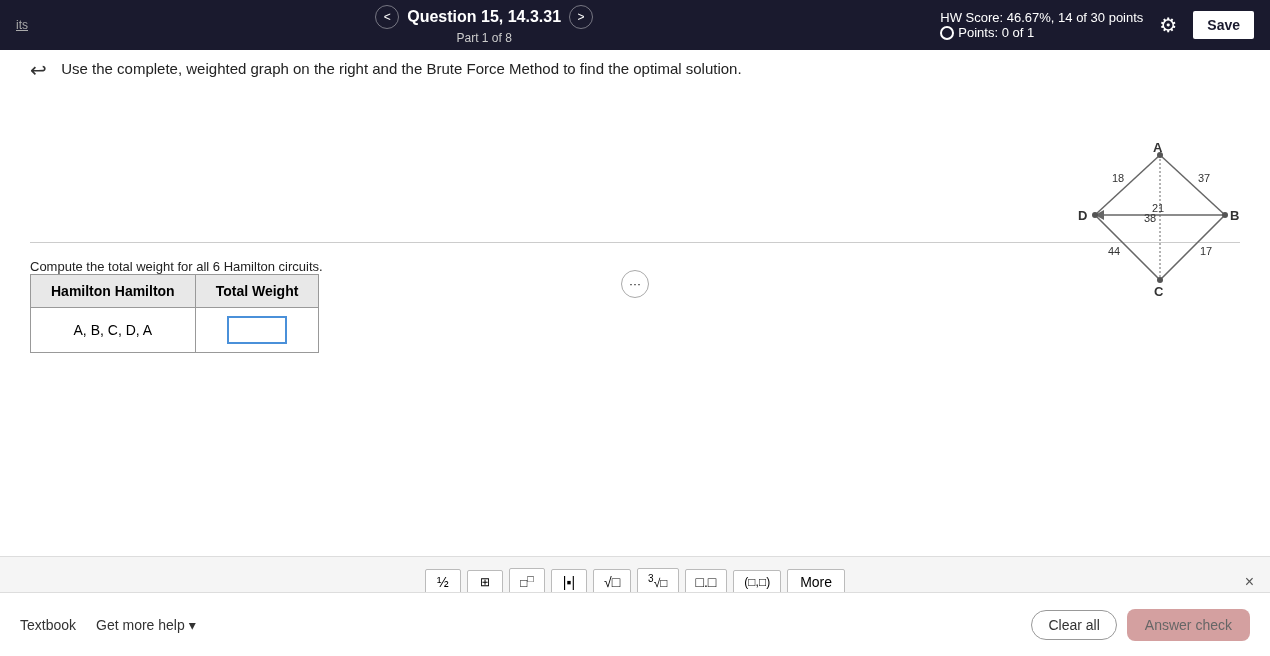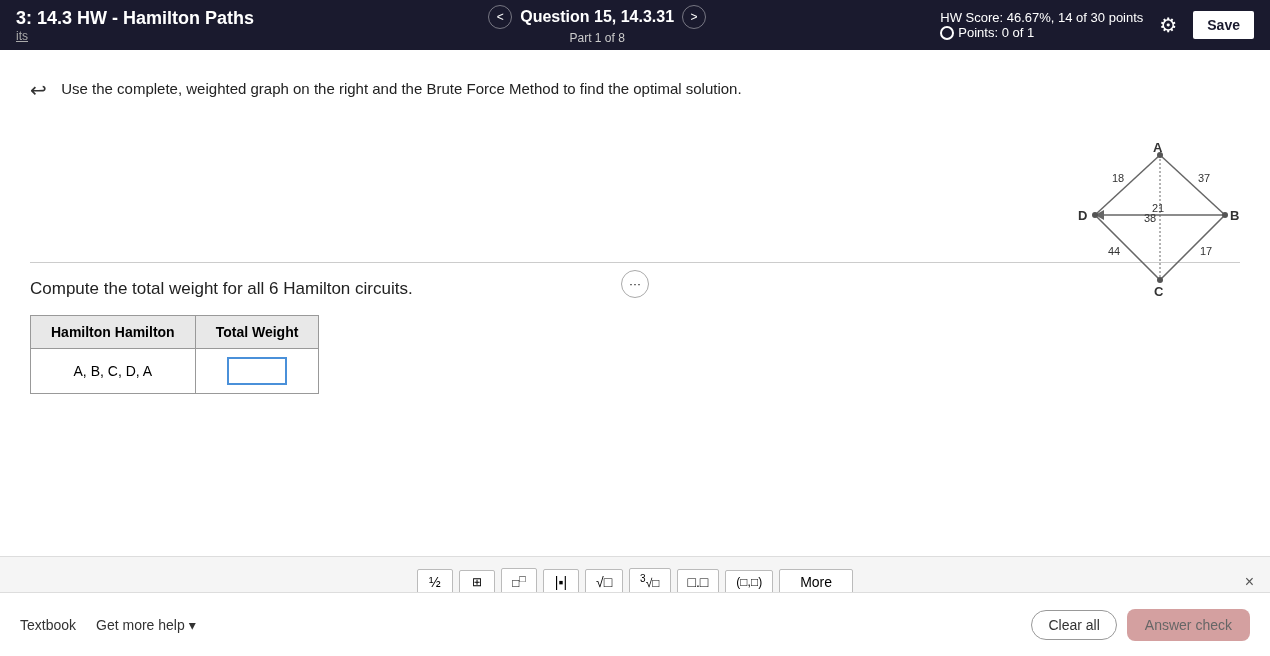--- a/index.html
+++ b/index.html
@@ -85,21 +85,21 @@
       font-size: 14px;
       font-weight: bold;
       cursor: pointer;
       border-radius: 2px;
     }
 
     
     .main-content {
       background: white;
       margin: 0;
-      padding: 28px 30px;
+      padding: 8px 30px;
       height: calc(656px - 50px - 50px);
       overflow-y: auto;
       position: relative;
     }
 
     .back-btn {
       background: transparent;
       border: none;
       font-size: 20px;
       cursor: pointer;
@@ -117,23 +117,22 @@
     }
 
     
     .graph-container {
       position: absolute;
       top: 90px;
       right: 20px;
     }
 
     .compute-text {
-      font-size: 17px;
+      font-size: 13px;
       color: #222;
-      margin-bottom: 16px;
     }
 
     
     .circuit-table {
       border-collapse: collapse;
       font-size: 14px;
     }
     .circuit-table th {
       background: #e8e8e8;
       border: 1px solid #999;
@@ -176,21 +175,21 @@
       padding: 4px 10px;
       font-size: 14px;
       cursor: pointer;
       border-radius: 2px;
       min-width: 36px;
       text-align: center;
     }
     .more-btn {
       background: white;
       border: 1px solid #bbb;
-      padding: 4px 20px;
+      padding: 4px 12px;
       font-size: 14px;
       cursor: pointer;
       border-radius: 2px;
     }
     .close-x {
       position: absolute;
       right: 16px;
       font-size: 16px;
       cursor: pointer;
       color: #555;
@@ -254,21 +253,20 @@
     }
   </style>
 </head>
 <body>
 
 <div class="top-bar">
 
 
   <div class="top-bar-left">
     <div>
-      <div class="hw-title">3: 14.3 HW - Hamilton Paths</div>
       <div style="font-size:12px;color:#aaa;text-decoration:underline;">its</div>
     </div>
   </div>
 
   <div class="nav-center">
     <div class="question-nav">
       <button class="nav-btn">&lt;</button>
       <span class="question-label">Question 15, 14.3.31</span>
       <button class="nav-btn">&gt;</button>
     </div>

